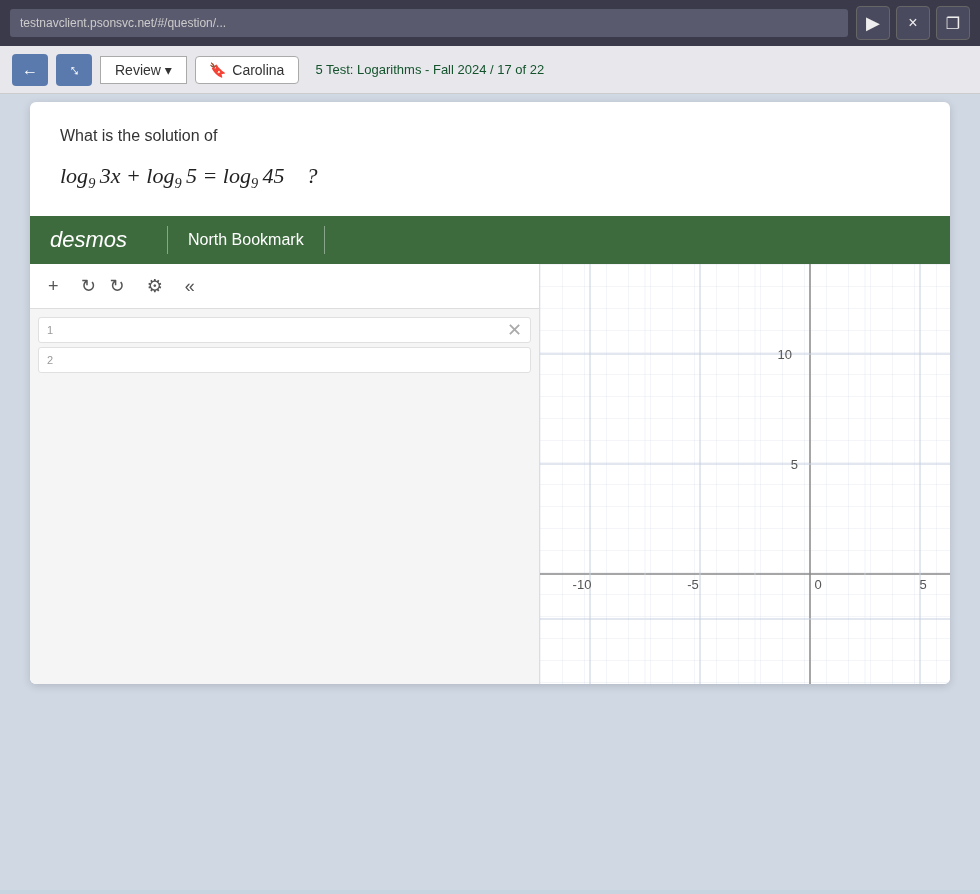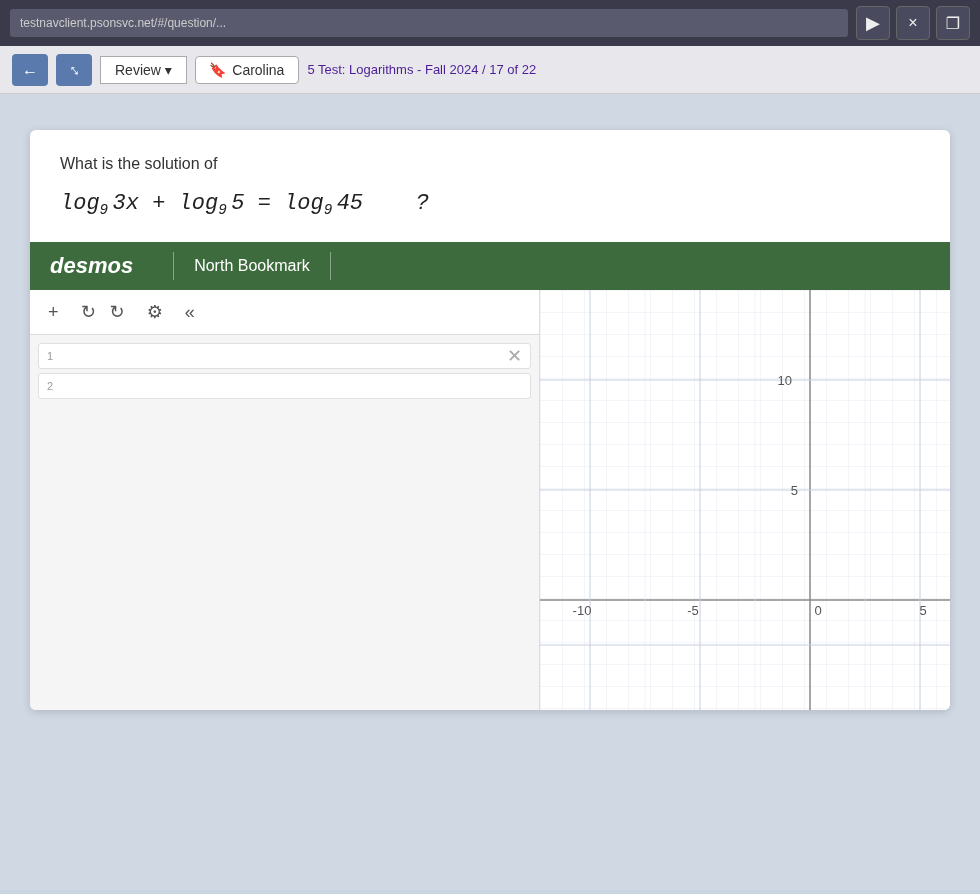--- a/index.html
+++ b/index.html
@@ -113,28 +113,28 @@
       cursor: pointer;
       font-size: 14px;
       color: #333;
       display: flex;
       align-items: center;
       gap: 5px;
     }
 
     .breadcrumb {
       font-size: 13px;
-      color: #4c1d95;
-      margin-left: 0;
+      color: #14532d;
+      margin-left: 8px;
     }
 
     
     .main-content {
       background: #d0d8e4;
-      padding: 36px 30px;
+      padding: 8px 30px;
       min-height: calc(894px - 98px);
     }
 
     .question-card {
       background: white;
       border-radius: 6px;
       padding: 25px 30px 0 30px;
       box-shadow: 0 2px 8px rgba(0,0,0,0.15);
       overflow: hidden;
     }
@@ -161,21 +161,21 @@
       color: white;
       padding: 10px 20px;
       display: flex;
       align-items: center;
       gap: 0;
       margin: 0 -30px;
     }
 
     .desmos-logo {
       font-size: 22px;
-      font-weight: bold;
+      font-weight: normal;
       font-style: italic;
       color: white;
       padding-right: 20px;
     }
 
     .desmos-divider {
       width: 1px;
       height: 28px;
       background: rgba(255,255,255,0.4);
       margin: 0 20px;
@@ -270,21 +270,21 @@
       background: white;
       overflow: hidden;
     }
 
     
     sub {
       font-size: 0.65em;
     }
 
     .math-text {
-      font-family: Liberation Mono, monospace;
+      font-family: Liberation Serif, serif;
     }
   </style>
 </head>
 <body>
 
 <div class="browser-bar">
   <span class="url-bar">testnavclient.psonsvc.net/#/question/...</span>
   <div class="browser-icons">
 
     <div class="icon-btn">

